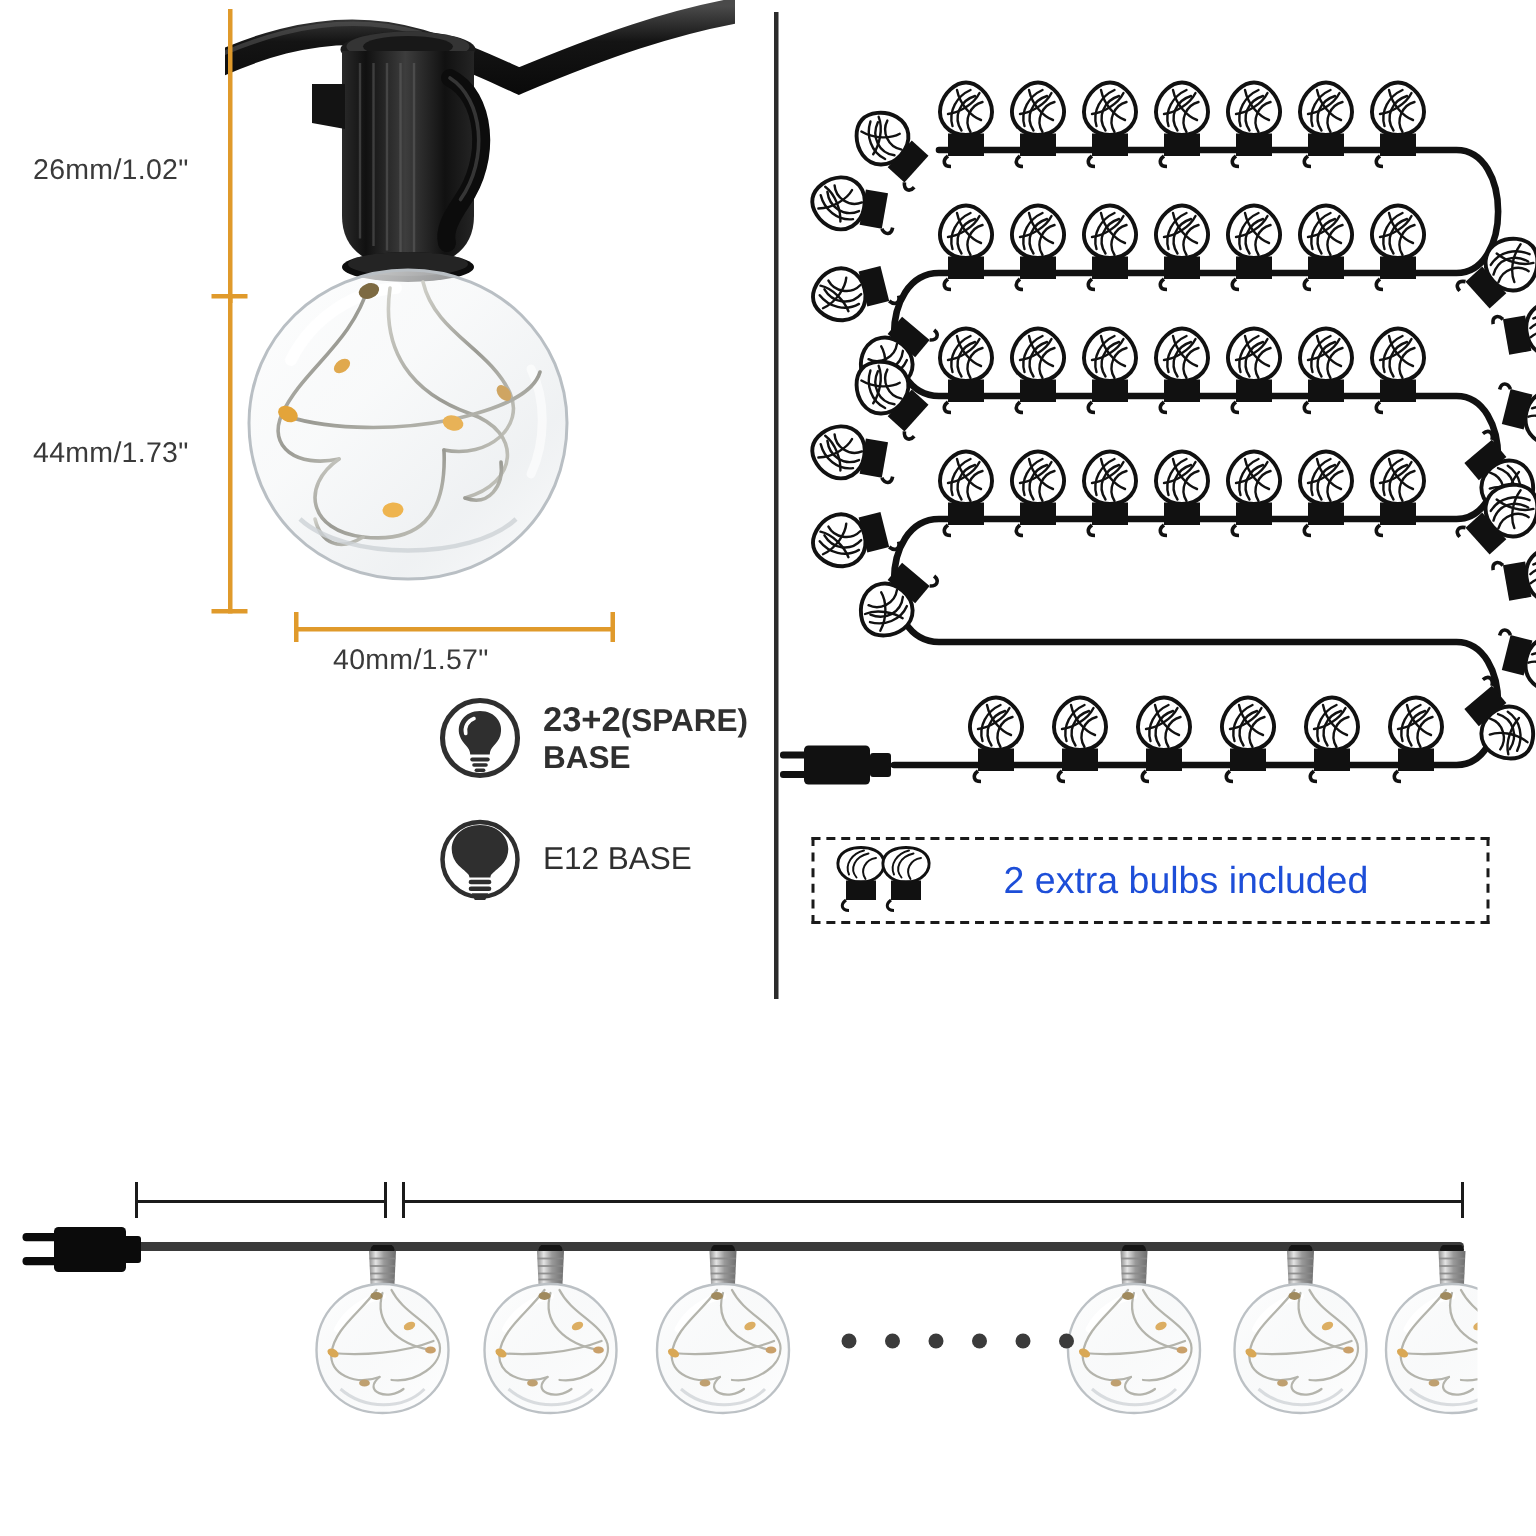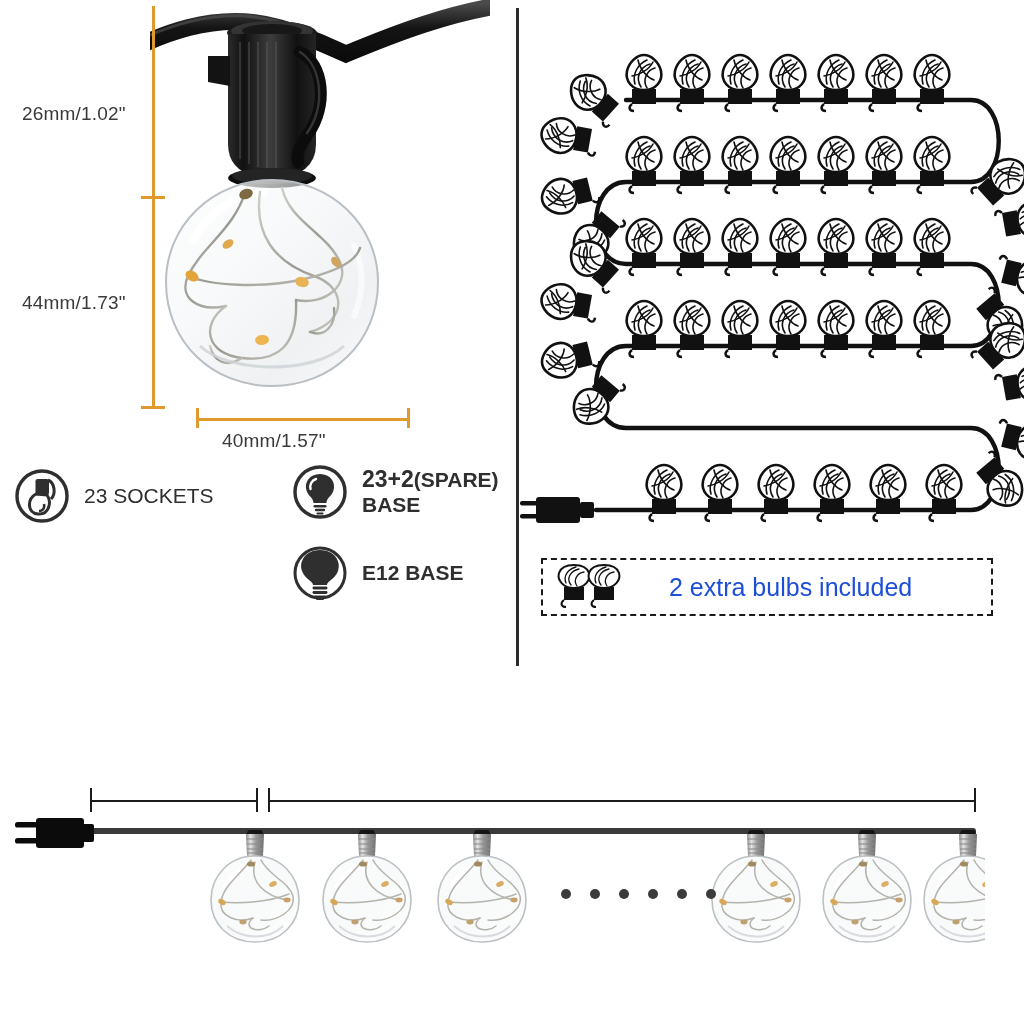--- a/index.html
+++ b/index.html
@@ -168,51 +168,41 @@
 
   <div class="abs dimline-v" style="left:152px; top:196px; height:213px;"></div>
   <div class="abs dimtick-h" style="left:141px; top:406px; width:24px;"></div>
   <div class="abs dimlbl" style="left:22px; top:292px;">44mm/1.73"</div>
 
   <div class="abs dimtick-h" style="left:196px; top:418px; width:214px;"></div>
   <div class="abs dimline-v" style="left:196px; top:408px; height:20px;"></div>
   <div class="abs dimline-v" style="left:407px; top:408px; height:20px;"></div>
   <div class="abs dimlbl" style="left:222px; top:430px;">40mm/1.57"</div>
 
-  <div class="abs feat" style="left:14px; top:468px;">
-    <svg class="feat-icon" viewBox="0 0 56 56">
-      <circle cx="28" cy="28" r="25" fill="none" stroke="#2f2f2f" stroke-width="3.4"></circle>
-      <rect x="21.5" y="11" width="13.5" height="16" rx="2.2" fill="#2f2f2f"></rect>
-      <path d="M 34 12 C 41 15, 42 26, 37 31" fill="none" stroke="#2f2f2f" stroke-width="3"></path>
-      <path d="M 22 26 C 13 31, 13 45, 24 46 C 35 47, 38 34, 33 27 Z" fill="none" stroke="#2f2f2f" stroke-width="3"></path>
-      <path d="M 30 36 C 31 41, 28 43, 25 43" fill="none" stroke="#2f2f2f" stroke-width="2.6"></path>
-    </svg>
-    <div class="feat-text">23 SOCKETS</div>
-  </div>
 
   <div class="abs feat" style="left:292px; top:464px;">
     <svg class="feat-icon" viewBox="0 0 56 56">
       <circle cx="28" cy="28" r="25" fill="none" stroke="#2f2f2f" stroke-width="3.4"></circle>
       <path d="M 28 10 C 17.5 10, 12 18.5, 14.5 26.5 C 16.3 32.2, 21.5 34, 21.5 39
                L 34.5 39 C 34.5 34, 39.7 32.2, 41.5 26.5 C 44 18.5, 38.5 10, 28 10 Z" fill="#2f2f2f"></path>
       <path d="M 24 15 C 19.5 16.5, 17.5 21, 18.5 25" fill="none" stroke="#ffffff" stroke-width="2.4" stroke-linecap="round"></path>
       <rect x="21.5" y="41" width="13" height="2.6" rx="1.3" fill="#2f2f2f"></rect>
       <rect x="22.8" y="44.8" width="10.4" height="2.4" rx="1.2" fill="#2f2f2f"></rect>
       <rect x="24.4" y="48.4" width="7.2" height="2.2" rx="1.1" fill="#2f2f2f"></rect>
     </svg>
     <div class="feat-text">
       <div>
         <span class="big">23+2</span><span class="reg">(SPARE)</span>
       </div>
       <div class="reg">BASE</div>
     </div>
   </div>
 
 
-  <div class="abs feat" style="left:292px; top:545px;font-weight:bold;">
+  <div class="abs feat" style="left:292px; top:545px;">
     <svg class="feat-icon" viewBox="0 0 56 56">
       <circle cx="28" cy="28" r="25" fill="none" stroke="#2f2f2f" stroke-width="3"></circle>
       <path d="M 28 5 C 14 5, 6.5 16, 10 26 C 12.8 34, 21 36, 21 40
                L 35 40 C 35 36, 43.2 34, 46 26 C 49.5 16, 42 5, 28 5 Z" fill="#2f2f2f"></path>
       <rect x="20.5" y="41.5" width="15" height="3" rx="1.4" fill="#2f2f2f"></rect>
       <rect x="20.5" y="46" width="15" height="3" rx="1.4" fill="#2f2f2f"></rect>
       <path d="M 22.5 50.5 L 33.5 50.5 L 31.5 55 L 24.5 55 Z" fill="#2f2f2f"></path>
     </svg>
     <div class="feat-text">E12 BASE</div>
   </div>

